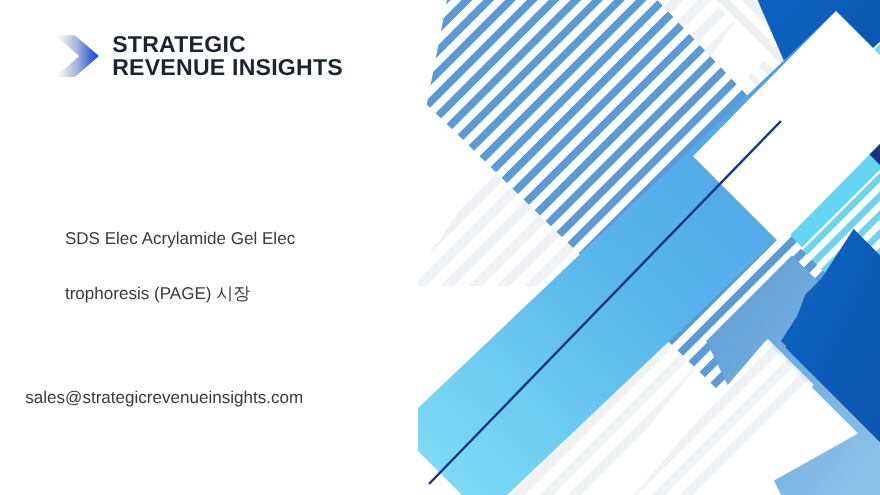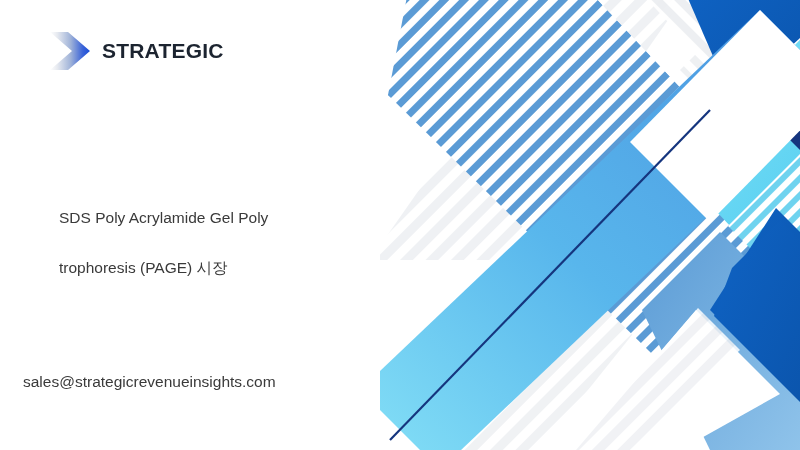--- a/index.html
+++ b/index.html
@@ -82,21 +82,21 @@
     white-space: nowrap;
   }
   .title-line + .title-line {
     margin-top: 31px;
   }
 
   
   .email {
     position: absolute;
     left: 23px;
-    top: 372px;
+    top: 352px;
     font-family: "Liberation Sans", sans-serif;
     font-size: 15.5px;
     line-height: 19px;
     color: #3a3a3a;
     white-space: nowrap;
   }
 </style>
 </head>
 <body>
 
@@ -230,23 +230,24 @@
             <stop offset="52%" stop-color="#9fb2d8"></stop>
             <stop offset="82%" stop-color="#3a63d8"></stop>
             <stop offset="100%" stop-color="#1b4fd8"></stop>
           </linearGradient>
         </defs>
         <path d="M2 4 L20 4 L42 23 L20 42 L2 42 L24 23 Z" fill="url(#chevGrad)"></path>
       </svg>
     </span>
     <span class="logo-text">
       <span class="logo-line1">STRATEGIC</span>
+      <span class="logo-line2">REVENUE INSIGHTS</span>
     </span>
   </div>
 
   <div class="title-block">
-    <div class="title-line">SDS Poly Acrylamide Gel Poly</div>
+    <div class="title-line">SDS Elec Acrylamide Gel Elec</div>
     <div class="title-line">trophoresis (PAGE) 시장</div>
   </div>
 
   <div class="email">sales@strategicrevenueinsights.com</div>
 
 </div>
 
 </body></html>

